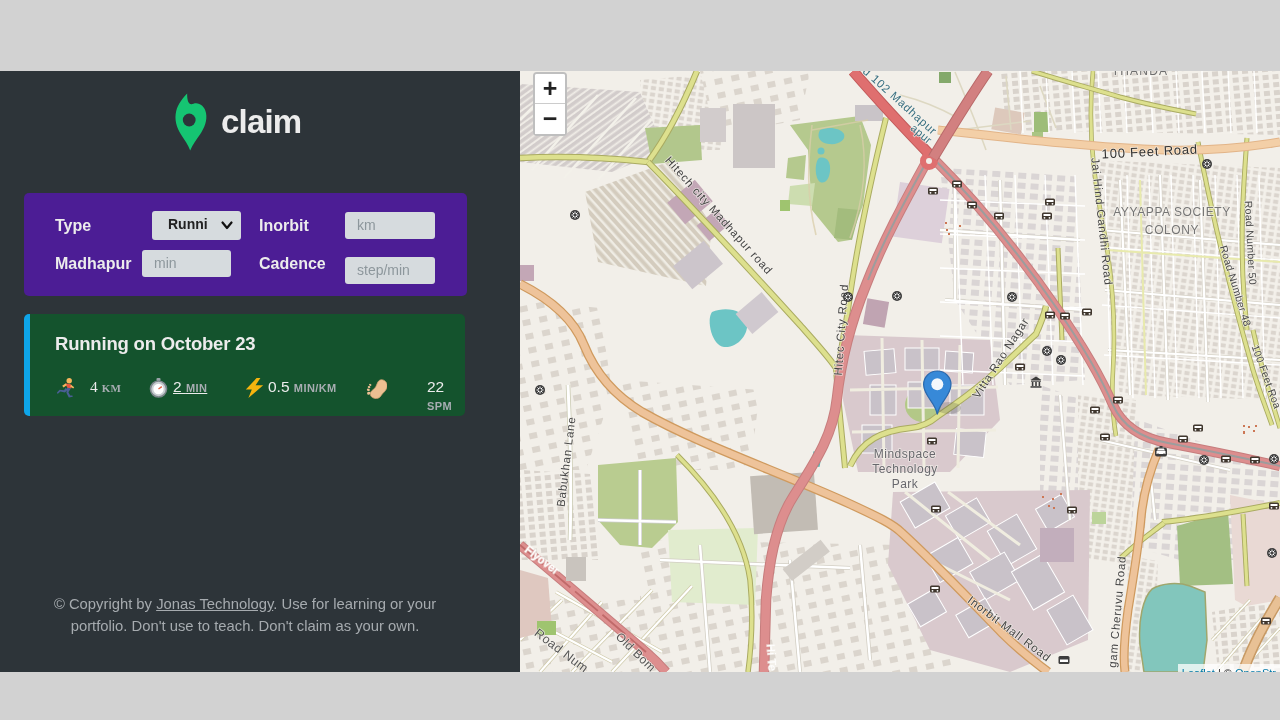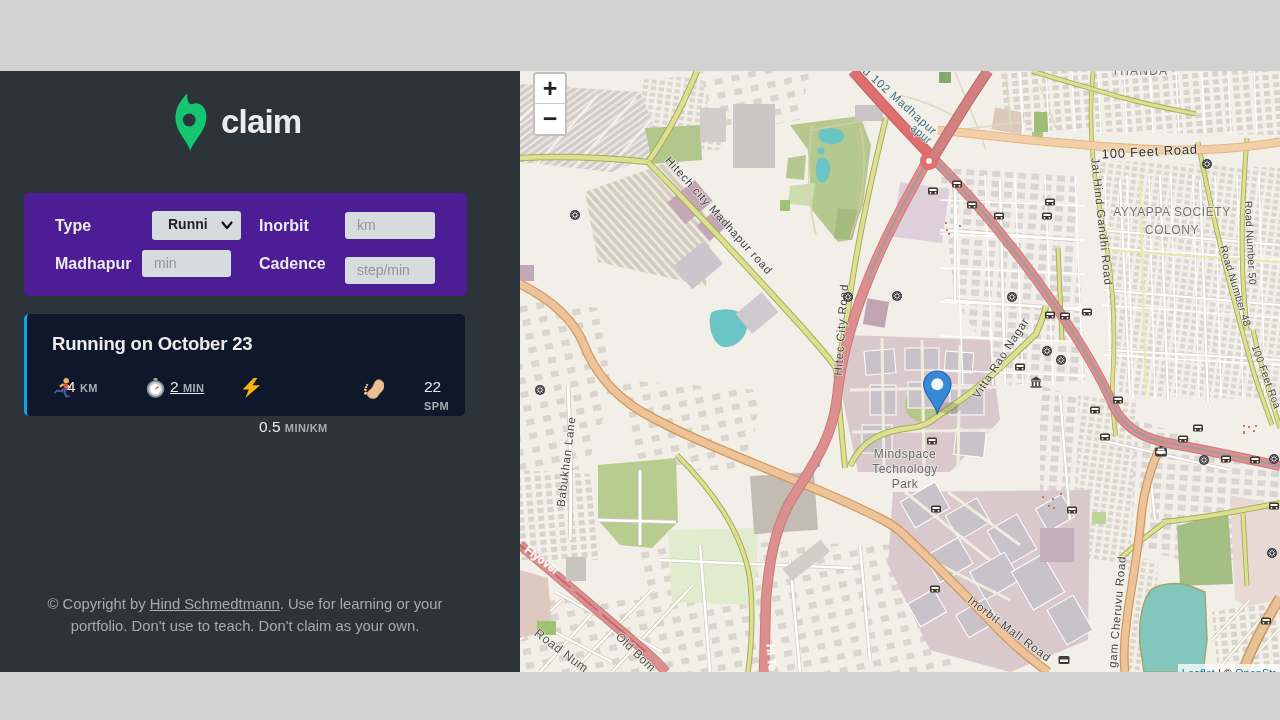--- a/index.html
+++ b/index.html
@@ -4,21 +4,21 @@
 <style>
 * { margin:0; padding:0; box-sizing:border-box; }
 html,body { width:1280px; height:720px; overflow:hidden; background:#d2d2d2; font-family:"Liberation Sans",sans-serif; }
 #app { position:absolute; left:0; top:71px; width:1280px; height:601px; }
 #sidebar { position:absolute; left:0; top:0; width:520px; height:601px; background:#2d3439; }
 #map { position:absolute; left:520px; top:0; width:760px; height:601px; overflow:hidden; background:#f2efe9; }
 .lbl { position:absolute; color:#ececec; font-weight:bold; font-size:16px; }
 .fld { position:absolute; background:#d6dbde; border-radius:3px; color:#8d979c; font-size:14px; line-height:27px; padding-left:12px; }
 #logo-text { position:absolute; left:221px; top:32px; font-size:33px; font-weight:bold; color:#ececec; letter-spacing:-0.8px; }
 #form { position:absolute; left:24px; top:122px; width:443px; height:103px; background:#4c1d95; border-radius:5px; }
-#workout { position:absolute; left:24px; top:243px; width:441px; height:102px; background:#0f172a; border-radius:5px; border-left:3px solid #0ea5e9; }
+#workout { position:absolute; left:24px; top:243px; width:441px; height:102px; background:#14532d; border-radius:5px; border-left:6px solid #0ea5e9; }
 #wtitle { position:absolute; left:25px; top:19px; color:#ececec; font-size:18.5px; font-weight:bold; letter-spacing:-0.2px; }
 .wd { position:absolute; top:64px; color:#ececec; font-size:15.5px; }
 .wd .unit { font-size:11px; color:#a8adb2; font-weight:bold; letter-spacing:0.4px; }
 .wicon { position:absolute; top:64px; }
 #copy { position:absolute; left:0; top:523px; width:490px; text-align:center; color:#a6abaf; font-size:14.8px; line-height:21.5px; }
 #copy a { color:#a6abaf; }
 #zoomctl { position:absolute; left:13px; top:1px; width:34px; border:2px solid rgba(0,0,0,0.25); border-radius:4px; background:#fff; }
 .zbtn { width:30px; height:30px; line-height:29px; text-align:center; font-size:25px; font-weight:bold; color:#222; background:#fff; }
 .zbtn:first-child { border-bottom:1px solid #ccc; border-radius:2px 2px 0 0; }
 #attrib { position:absolute; right:0; bottom:0; height:8px; background:rgba(255,255,255,0.75); padding:3px 4px 0 4px; font-size:11px; color:#333; overflow:hidden; }
@@ -50,44 +50,44 @@
     <div id="workout">
       <div id="wtitle">Running on October 23</div>
       <svg class="wicon" style="left:27px;" width="18" height="20" viewBox="0 0 18 20">
         <circle cx="12.2" cy="2.8" r="2.7" fill="#f5b55e"></circle>
         <path d="M8.2,5.2 L13.6,6.2 C14.8,6.6 15,8 14.2,10.4 L10.4,10 Z" fill="#e8543f"></path>
         <path d="M14,6.8 L17.2,9.2 L16.2,10.6 L13.2,8.6 Z" fill="#f5b55e"></path>
         <path d="M5.2,7.8 L8.6,5.4 L10,7 L6.6,9.4 Z" fill="#f5b55e"></path>
         <path d="M10.2,9.6 L13.8,10.4 L11.4,14.2 L13.2,17.6 L15.4,17.4 L15.8,18.8 L11.8,19.6 L9.4,14.8 Z" fill="#4a5f96"></path>
         <path d="M10.6,11.8 L8,14.4 L3.4,13.6 L0.6,16 L0,14.6 L2.6,11.8 L7,12.2 L8.8,9.8 Z" fill="#4a5f96"></path>
       </svg>
-      <div class="wd" style="left:40px;">4 <span class="unit">KM</span></div>
+      <div class="wd" style="left:60px;font-family:Liberation Serif, serif;">4 <span class="unit">KM</span></div>
       <svg class="wicon" style="left:119px;" width="19" height="20" viewBox="0 0 19 20">
         <rect x="7.5" y="0" width="4" height="3" rx="1" fill="#9aa3a8"></rect>
         <circle cx="9.5" cy="11" r="8" fill="#c9ced1" stroke="#7e878c" stroke-width="1.6"></circle>
         <circle cx="9.5" cy="11" r="5.2" fill="#fff"></circle>
         <path d="M9.5,11 L12.8,8.6" stroke="#e06040" stroke-width="1.4"></path>
       </svg>
       <div class="wd" style="left:143px;text-decoration:underline;">2 <span class="unit">MIN</span></div>
       <svg class="wicon" style="left:214px;" width="21" height="20" viewBox="0 0 21 20">
         <path d="M12.6,0 L1.8,11.4 L7.8,11.4 L4.4,20 L19.2,7.2 L11.6,7.2 L16.4,0 Z" fill="#f6b40e"></path>
       </svg>
-      <div class="wd" style="left:232px;margin-top:40px;">0.5 <span class="unit">MIN/KM</span></div>
+      <div class="wd" style="left:238px;">0.5 <span class="unit">MIN/KM</span></div>
       <svg class="wicon" style="left:334px;" width="23" height="21" viewBox="0 0 23 21">
           <g transform="rotate(14 11 10)">
         <path d="M17.5,0.3 C21,1 23,4.2 22.3,8 C21.7,11.2 19.6,13.2 18.8,15.8 C18.1,18.3 16,20.3 12.8,20.2 C9.4,20.1 7.4,18 7.8,15.4 C8.2,12.8 10.6,11.6 11.4,8.8 C12.2,6 11.8,3.8 13.2,1.8 C14.2,0.4 15.8,-0.1 17.5,0.3 Z" fill="#ecbf92" stroke="#cd9f6e" stroke-width="0.7"></path>
         <ellipse cx="6.2" cy="16.6" rx="1.7" ry="1.4" fill="#ecbf92" transform="rotate(-20 6.2 16.6)"></ellipse>
         <ellipse cx="5" cy="13.4" rx="1.5" ry="1.2" fill="#ecbf92"></ellipse>
         <ellipse cx="5" cy="10.6" rx="1.3" ry="1.05" fill="#ecbf92"></ellipse>
         <ellipse cx="5.6" cy="8.1" rx="1.2" ry="1" fill="#ecbf92"></ellipse>
           </g>
       </svg>
       <div class="wd" style="left:361px;margin-left:36px;">22 <span class="unit">SPM</span></div>
     </div>
-    <div id="copy">© Copyright by <a href="#">Hind Schmedtmann</a>. Use for learning or your<br>portfolio. Don't use to teach. Don't claim as your own.</div>
+    <div id="copy">© Copyright by <a href="#">Jonas Technology</a>. Use for learning or your<br>portfolio. Don't use to teach. Don't claim as your own.</div>
   </div>
   <div id="map">
     <svg width="760" height="601" viewBox="0 0 760 601">
       <g transform="translate(-520,-71)">
         <defs>
 <pattern id="blkA" width="14" height="11" patternUnits="userSpaceOnUse" patternTransform="rotate(-42)">
   <rect width="14" height="11" fill="#f1eee7"></rect>
   <rect x="1" y="1" width="11" height="8" fill="#d9d2c7"></rect>
 </pattern>
 <pattern id="blkGrey" width="7" height="11" patternUnits="userSpaceOnUse" patternTransform="rotate(-36)">

